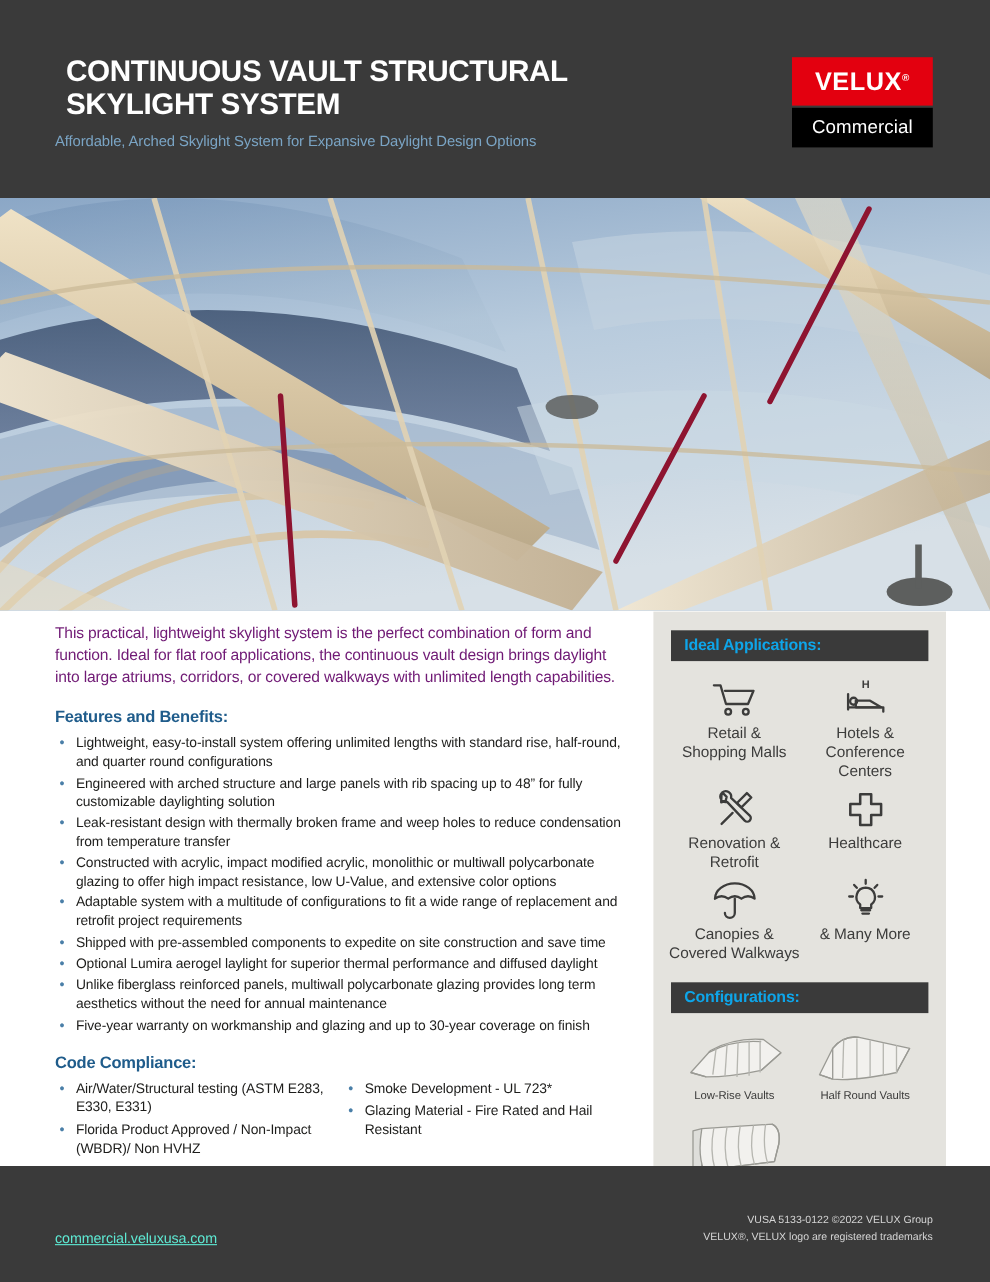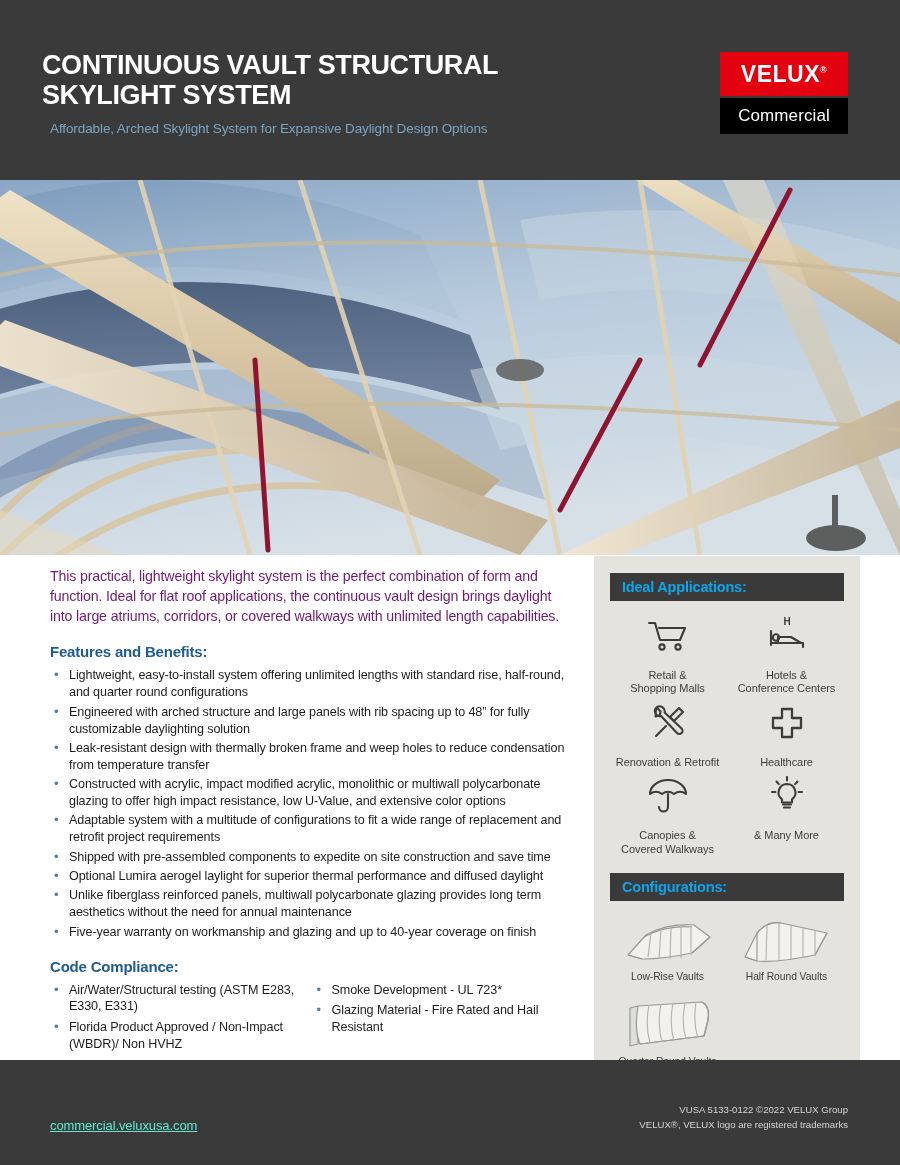--- a/index.html
+++ b/index.html
@@ -10,21 +10,21 @@
     position: relative;
     overflow: hidden;
   }
 
   
   .header {
     position: absolute; left: 0; top: 0; width: 900px; height: 180px;
     background: #3a3a3a;
   }
   .header-title {
-    position: absolute; left: 42px; top: 50px;
+    position: absolute; left: 60px; top: 50px;
     font-size: 27px; font-weight: bold; color: #ffffff;
     letter-spacing: -0.4px; line-height: 1.12;
     text-transform: uppercase;
     width: 560px;
   }
   .header-sub {
     position: absolute; left: 50px; top: 121px;
     font-size: 13.5px; color: #7aa4c4; letter-spacing: -0.1px;
   }
   .logo-wrap {
@@ -95,22 +95,22 @@
     margin: 17px 16px 0 16px;
     letter-spacing: -0.2px;
   }
   .app-grid {
     display: grid; grid-template-columns: 1fr 1fr;
     row-gap: 4px; padding: 12px 14px 0 14px;
   }
   .app-cell { text-align: center; }
   .app-icon { height: 40px; display: flex; align-items: flex-end; justify-content: center; }
   .app-label {
-    font-size: 11px; color: #3c3c3b; line-height: 1.22;
-    margin-top: 16px; letter-spacing: -0.05px;
+    font-size: 14px; color: #3c3c3b; line-height: 1.22;
+    margin-top: 5px; letter-spacing: -0.05px;
   }
   .cfg-grid {
     display: grid; grid-template-columns: 1fr 1fr;
     padding: 12px 14px 0 14px; row-gap: 16px;
   }
   .cfg-cell { text-align: center; }
   .cfg-icon { height: 56px; display: flex; align-items: center; justify-content: center; }
   .cfg-label {
     font-size: 10.3px; color: #3c3c3b; margin-top: 2px; letter-spacing: -0.05px;
   }
@@ -234,21 +234,21 @@
   <div class="sec-head">Features and Benefits:</div>
   <ul class="bullets">
     <li>Lightweight, easy-to-install system offering unlimited lengths with standard rise, half-round, and quarter round configurations</li>
     <li>Engineered with arched structure and large panels with rib spacing up to 48” for fully customizable daylighting solution</li>
     <li>Leak-resistant design with thermally broken frame and weep holes to reduce condensation from temperature transfer</li>
     <li>Constructed with acrylic, impact modified acrylic, monolithic or multiwall polycarbonate glazing to offer high impact resistance, low U-Value, and extensive color options</li>
     <li>Adaptable system with a multitude of configurations to fit a wide range of replacement and retrofit project requirements</li>
     <li>Shipped with pre-assembled components to expedite on site construction and save time</li>
     <li>Optional Lumira aerogel laylight for superior thermal performance and diffused daylight</li>
     <li>Unlike fiberglass reinforced panels, multiwall polycarbonate glazing provides long term aesthetics without the need for annual maintenance</li>
-    <li>Five-year warranty on workmanship and glazing and up to 40-year coverage on finish</li>
+    <li>Five-year warranty on workmanship and glazing and up to 30-year coverage on finish</li>
   </ul>
 
   <div class="sec-head">Code Compliance:</div>
   <div class="cc-cols">
     <div class="cc-col">
       <ul class="bullets">
         <li>Air/Water/Structural testing (ASTM E283, E330, E331)</li>
         <li>Florida Product Approved / Non-Impact (WBDR)/ Non HVHZ</li>
       </ul>
     </div>

